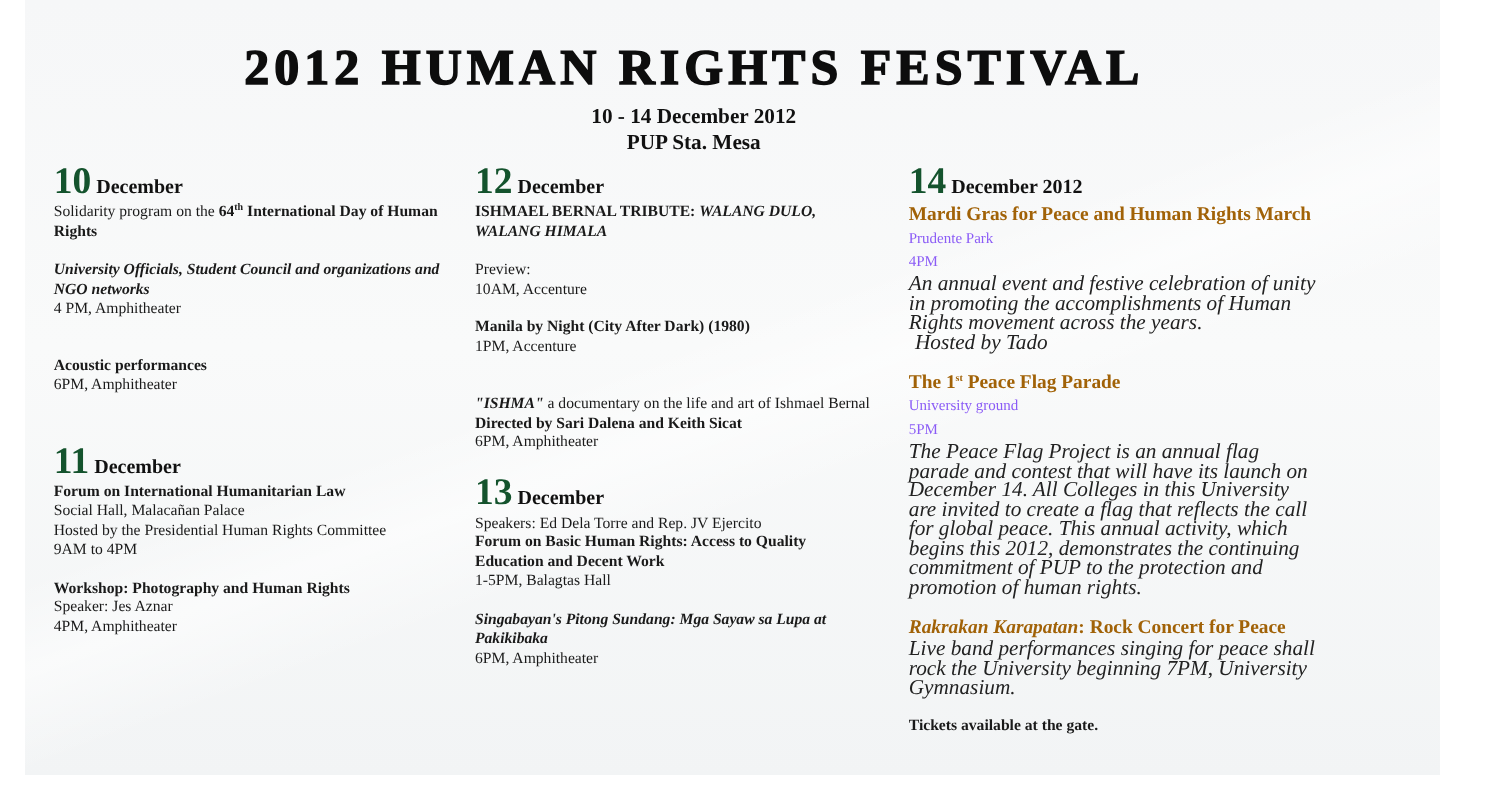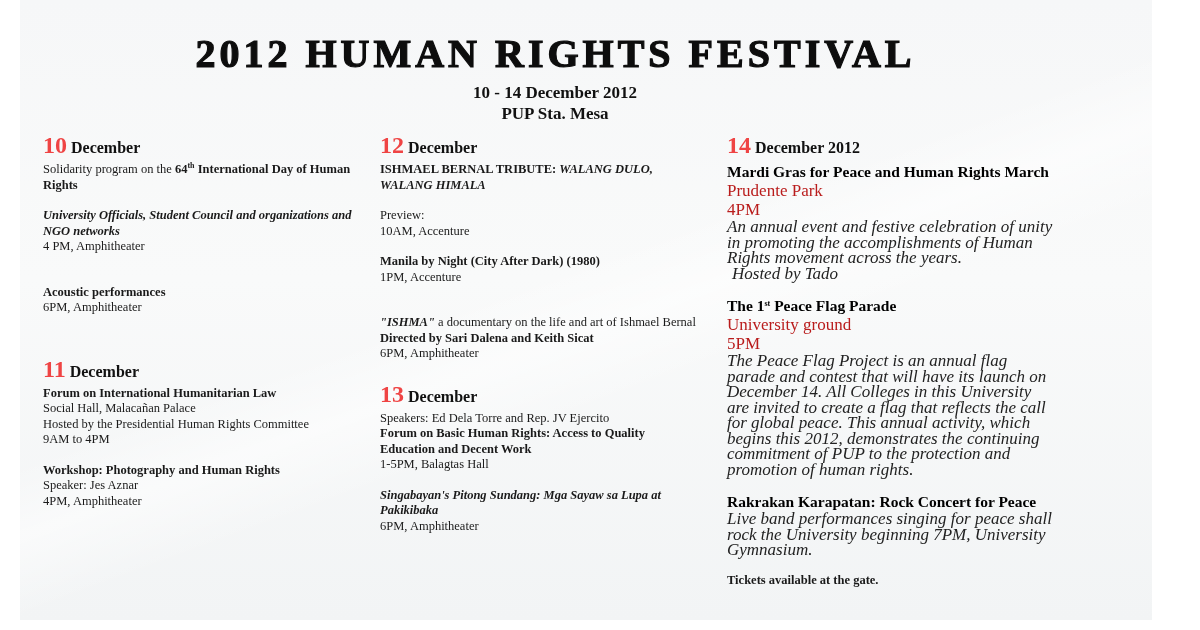--- a/index.html
+++ b/index.html
@@ -70,51 +70,51 @@
     .day {
       display: block;
       white-space: nowrap;
       margin: 0;
       line-height: 34px;
       height: 34px;
     }
     .day-num {
       font-family: "Liberation Serif", serif;
       font-weight: bold;
-      font-size: 24px;
-      color: #ef4444;
+      font-size: 30px;
+      color: #14532d;
       margin-top: 44px;
     }
     .day-month {
       font-family: "Liberation Serif", serif;
       font-weight: bold;
       font-size: 16px;
       color: #111;
       margin-left: 4px;
     }
     .b { font-weight: bold; }
-    .i { }
+    .i { font-style: italic; }
     .bi { font-weight: bold; font-style: italic; }
     .line { display: block; }
     .gap { display: block; height: 15px; }
     .gap2 { display: block; height: 30px; }
     sup { font-size: 8px; line-height: 0; vertical-align: 5px; }
 
     .ev-title-lg {
       display: block;
       font-weight: bold;
       font-size: 15.5px;
       line-height: 19px;
-      color: #000000;
+      color: #a16207;
     }
     .ev-place-lg {
       display: block;
-      font-size: 17px;
+      font-size: 12px;
       line-height: 19px;
-      color: #b91c1c;
+      color: #8b5cf6;
     }
     .ev-desc {
       display: block;
       font-style: italic;
       font-size: 17px;
       line-height: 15.5px;
       color: #222;
     }
   </style>
 </head>

